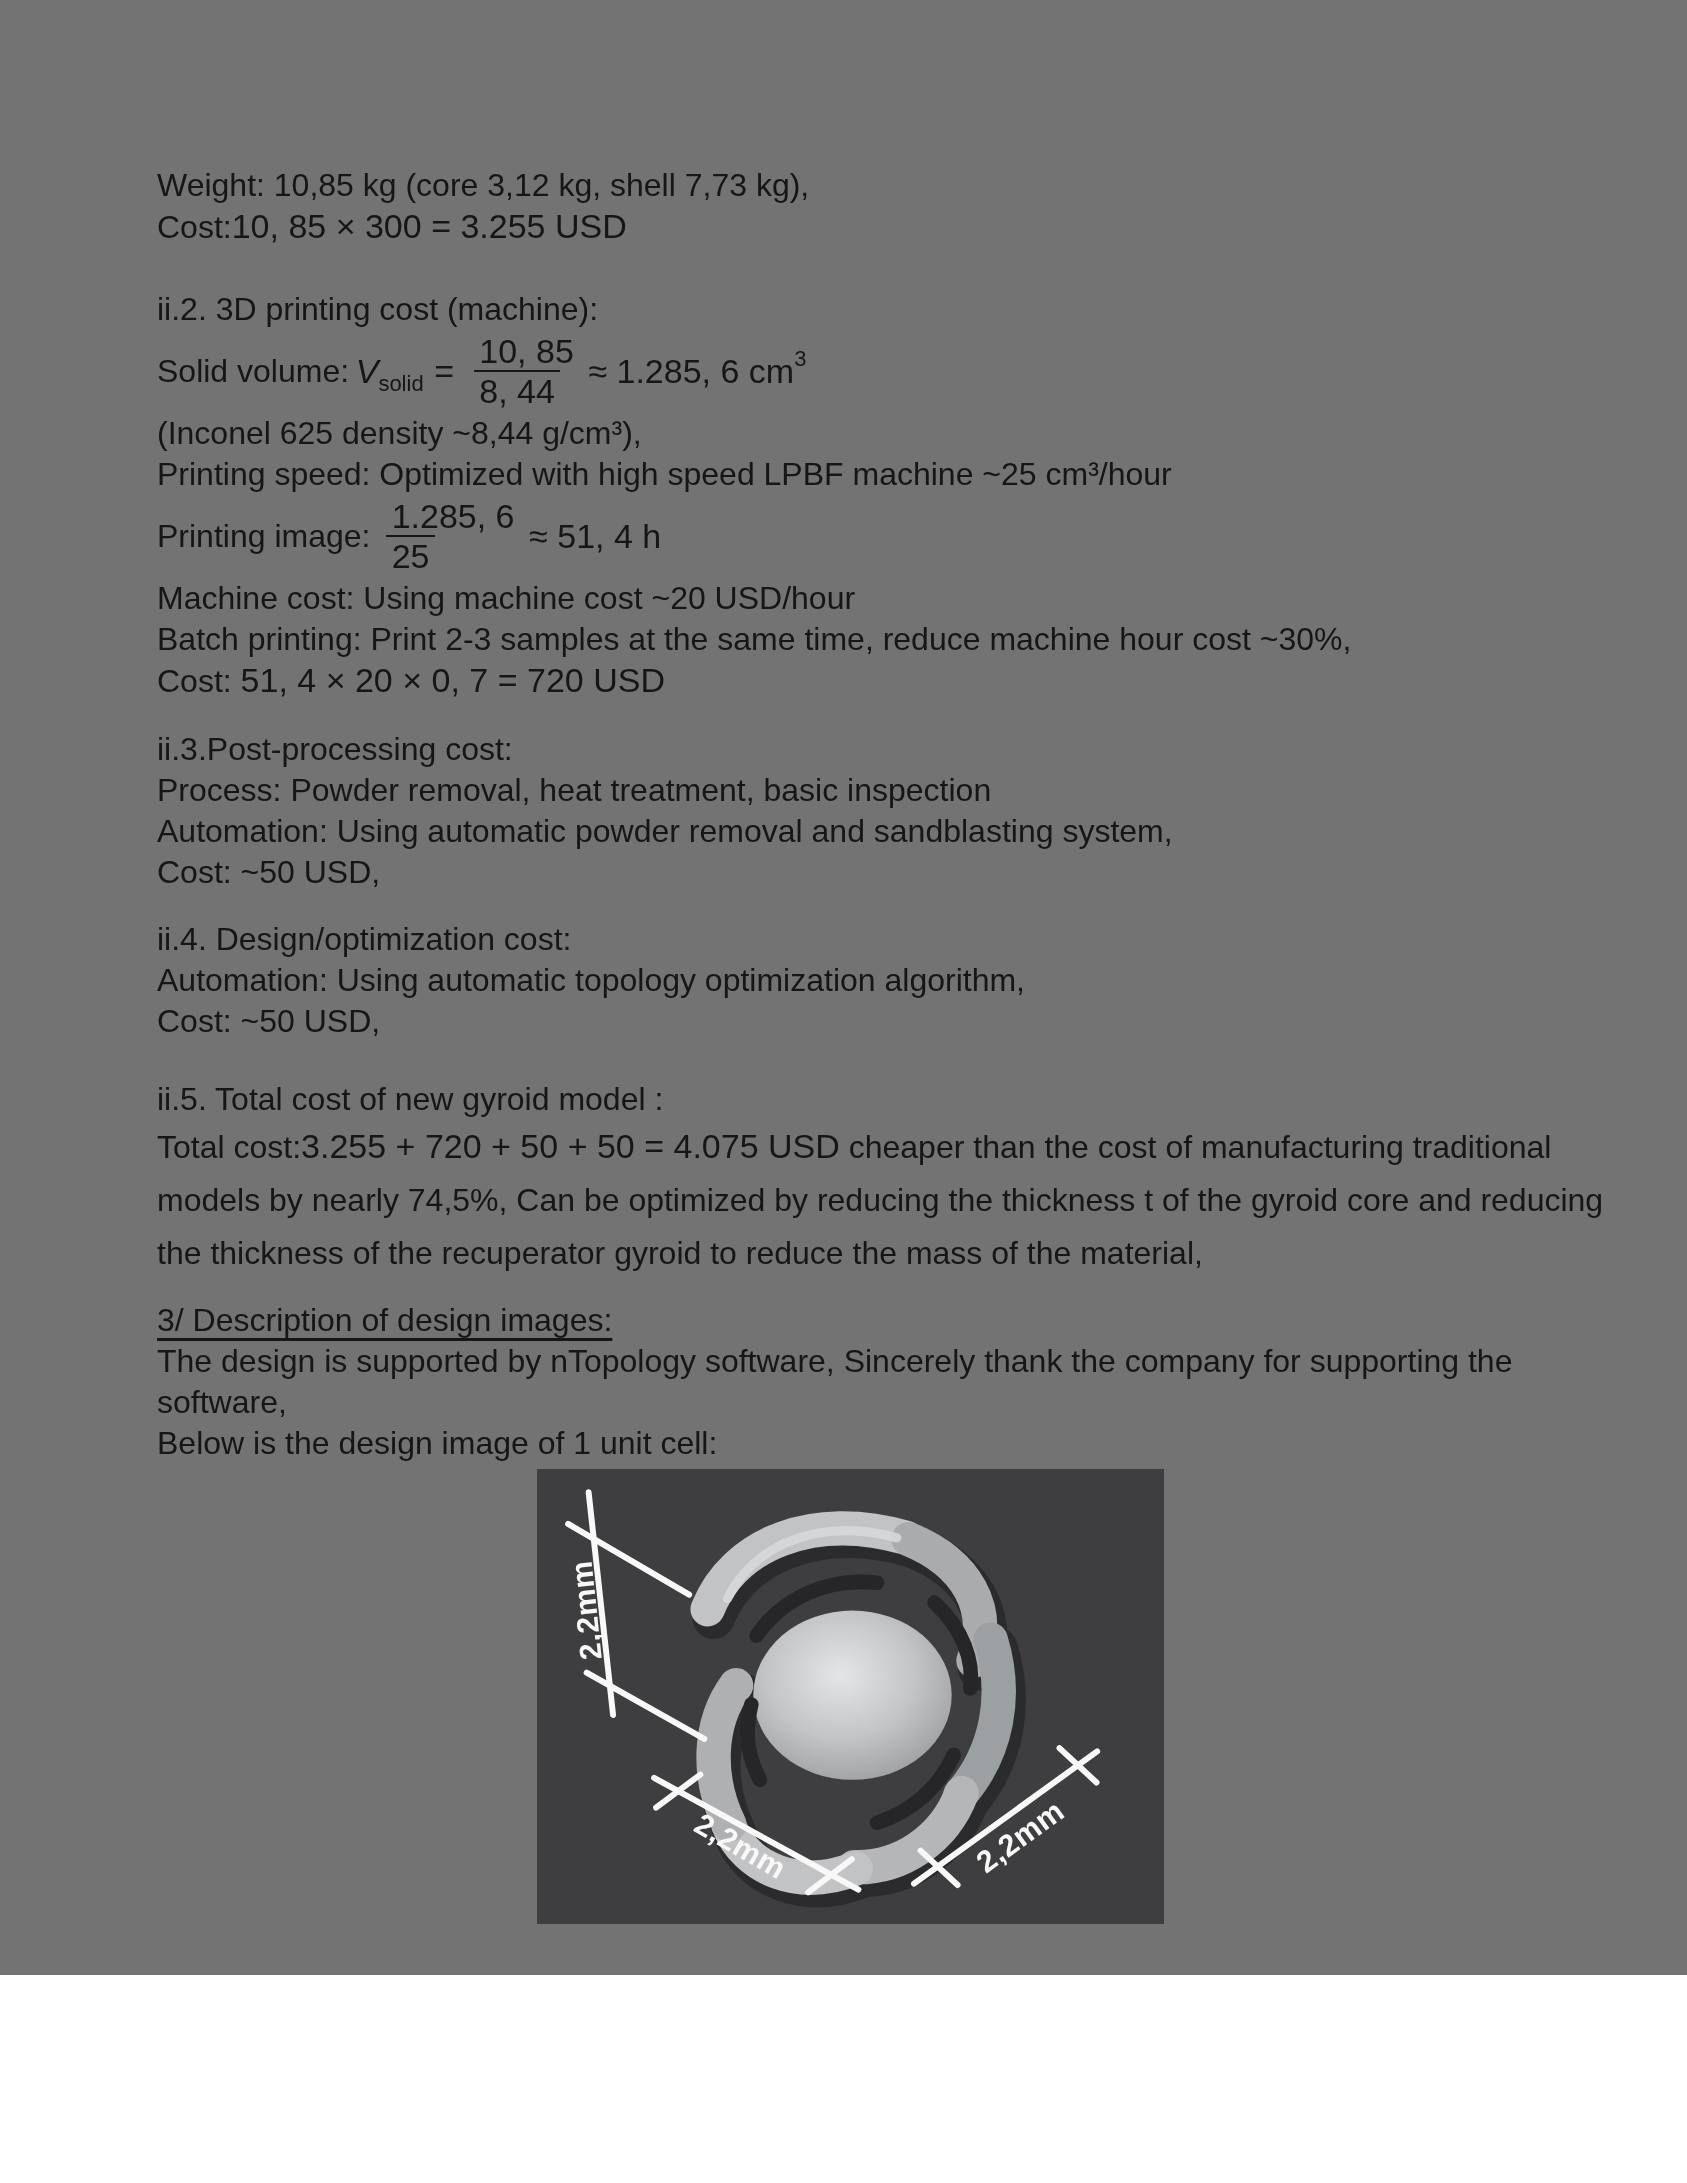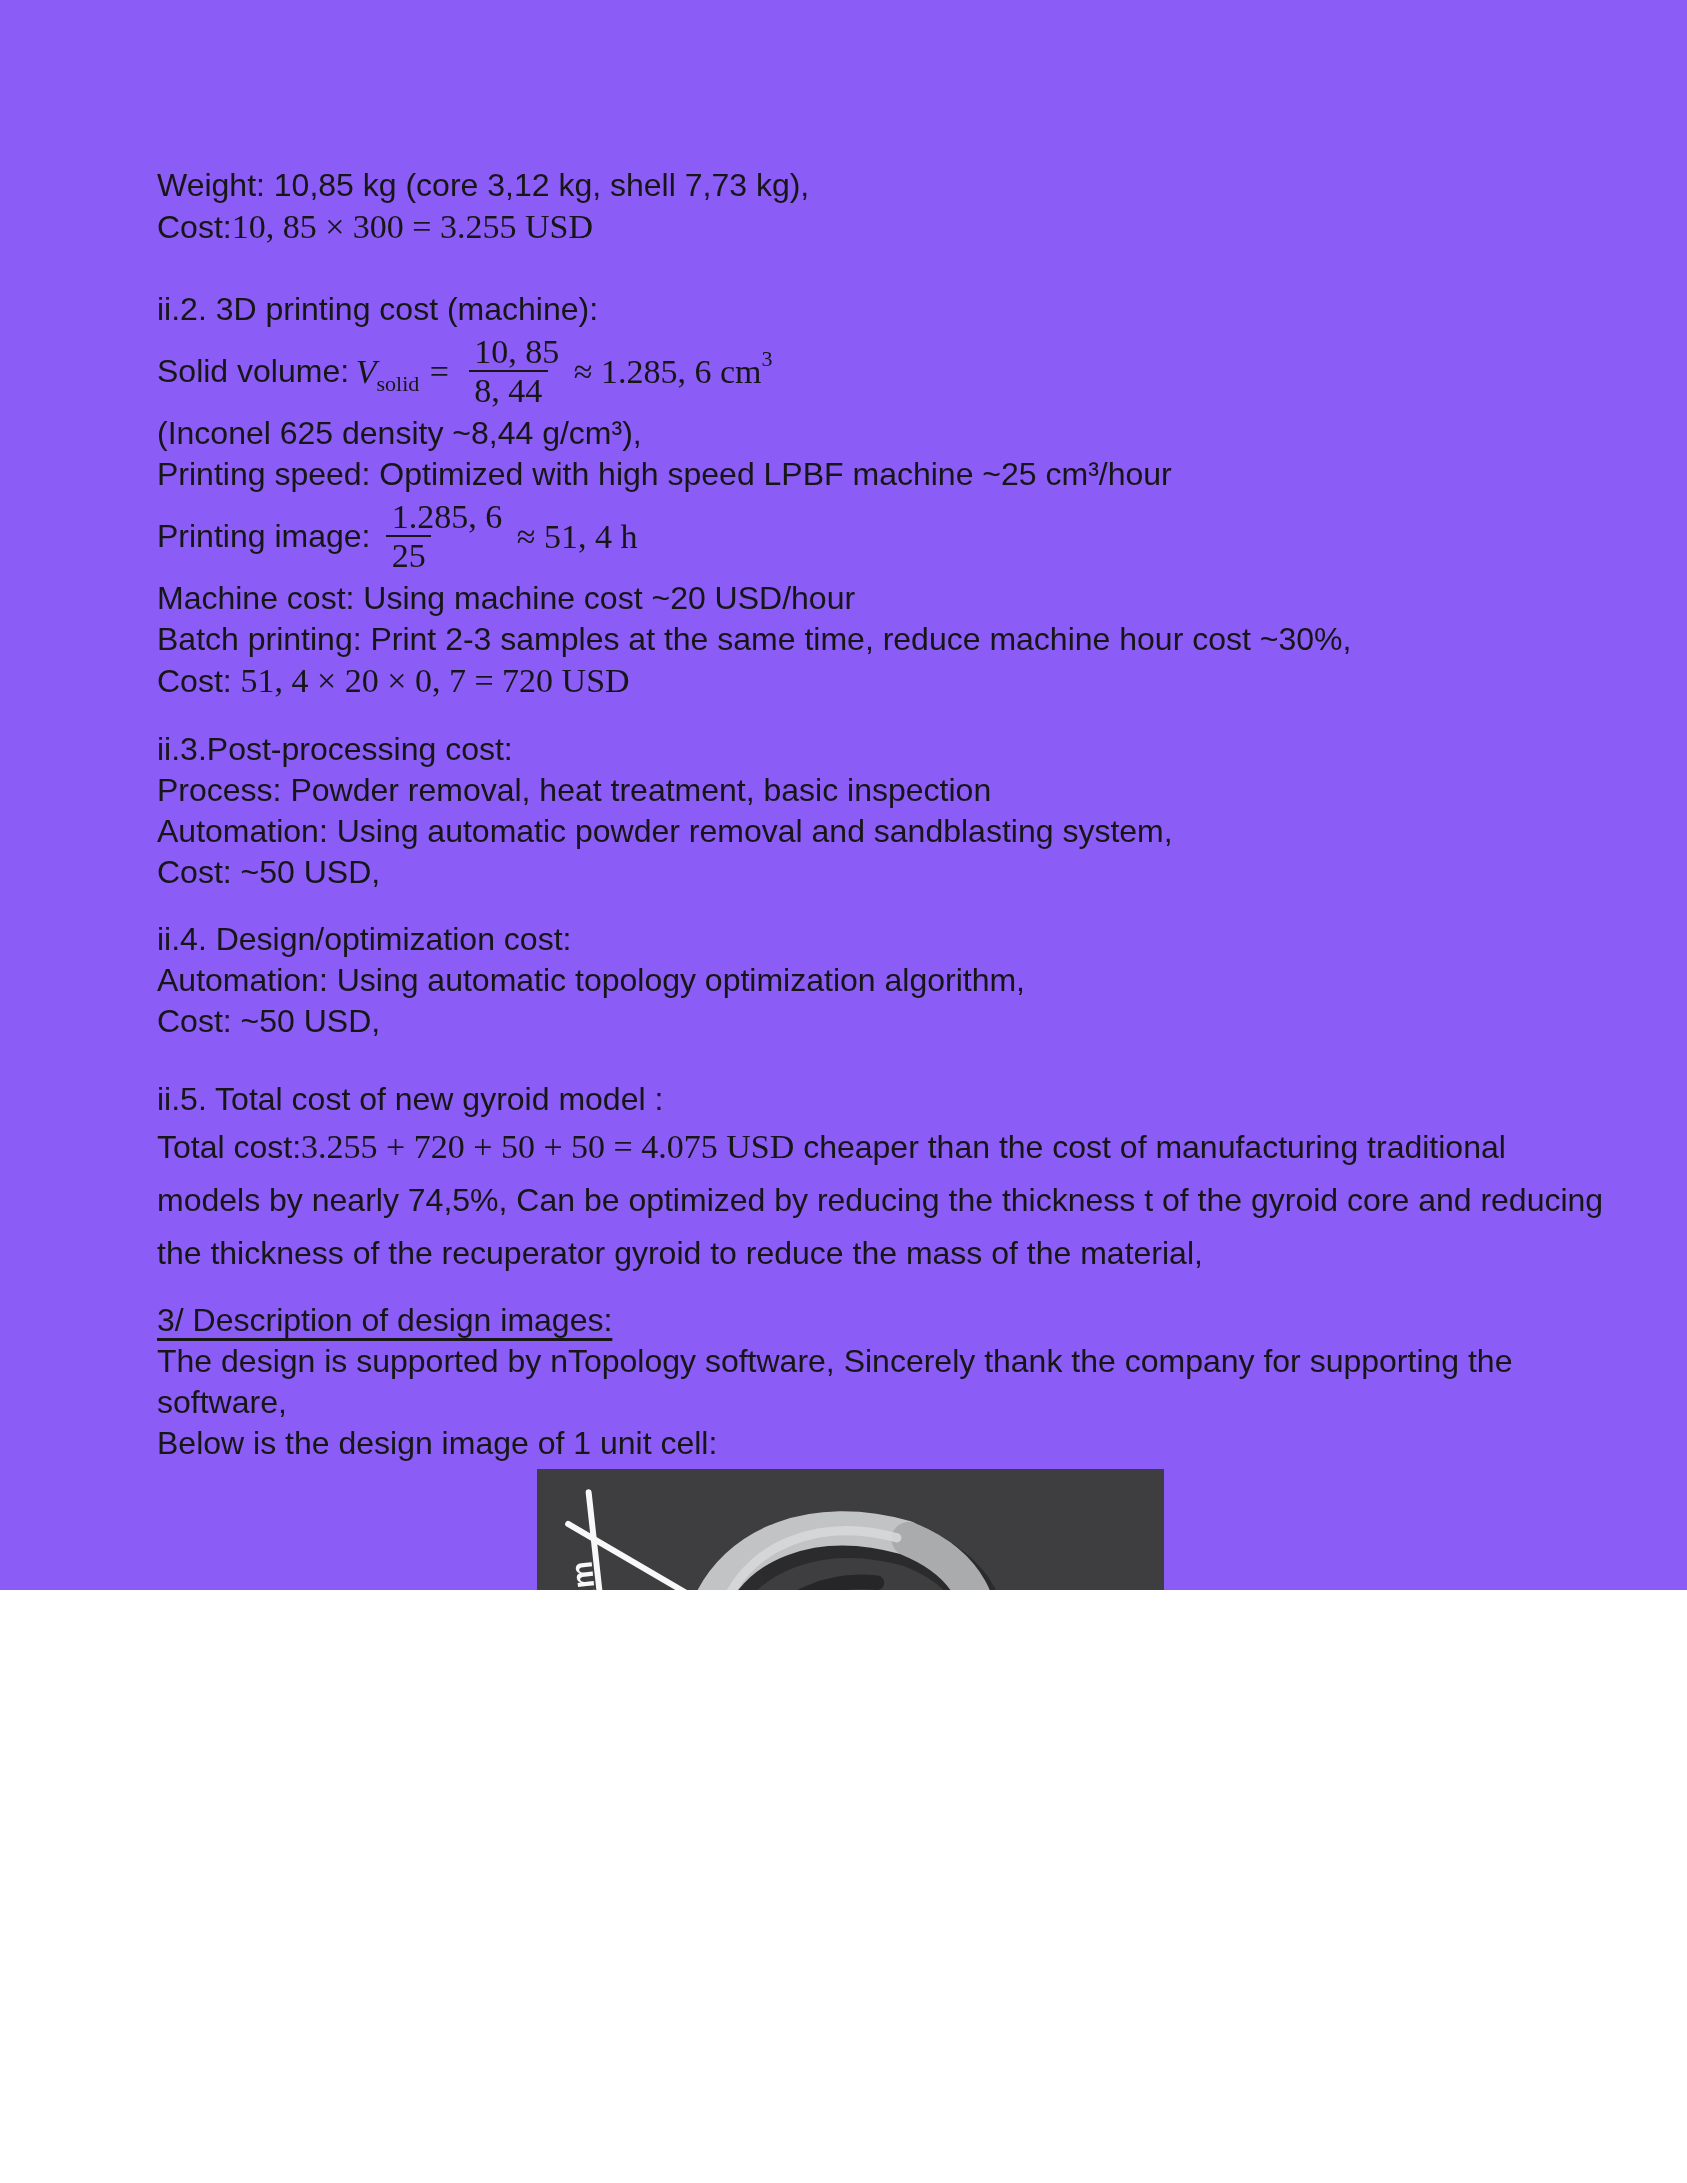--- a/index.html
+++ b/index.html
@@ -1,32 +1,32 @@
 <!DOCTYPE html>
 <html style="font-size:10.6px"><head>
 <meta charset="utf-8">
 <style>
   html,body{margin:0;padding:0;background:#ffffff;}
   .page{
     position:relative;
-    width:1687px;height:1590px;
-    background:#8b5cf6;
+    width:1687px;height:1975px;
+    background:#737373;
     font-family:"Liberation Sans",sans-serif;
     color:#161616;
     overflow:hidden;
   }
   .content{position:absolute;left:157px;top:165px;width:1376px;}
   .line{margin:0;font-size:32px;line-height:41px;white-space:nowrap;}
   .b{font-weight:normal;}
   .u{text-decoration:underline;text-decoration-thickness:2.6px;text-underline-offset:6.6px;}
   .sp30{height:20px;}
   .sp40{height:26.5px;}
   .sp56{height:37px;}
   .sp62{height:41px;}
-  .math{font-family:Liberation Serif, serif;font-size:34px;}
+  .math{font-family:Liberation Sans, sans-serif;font-size:34px;}
   .mvar{font-style:italic;}
   .math sub{font-size:22px;line-height:0;}
   .math sup{font-size:22px;line-height:0;vertical-align:17px;}
   .formula{display:flex;align-items:center;height:83px;margin:0;font-size:32px;}
   .formula .lbl{margin-right:6.6px;}
   .eqsp{margin:0 10.6px;}
   .frac{display:inline-flex;flex-direction:column;align-items:flex-start;margin:0 9.3px;vertical-align:middle;}
   .frac .num{display:block;padding:0 5.3px;line-height:37px;}
   .frac .den{display:block;border-top:2.6px solid #161616;padding:0 5.3px;line-height:38px;}
   .totalpar .line{line-height:53px;}

